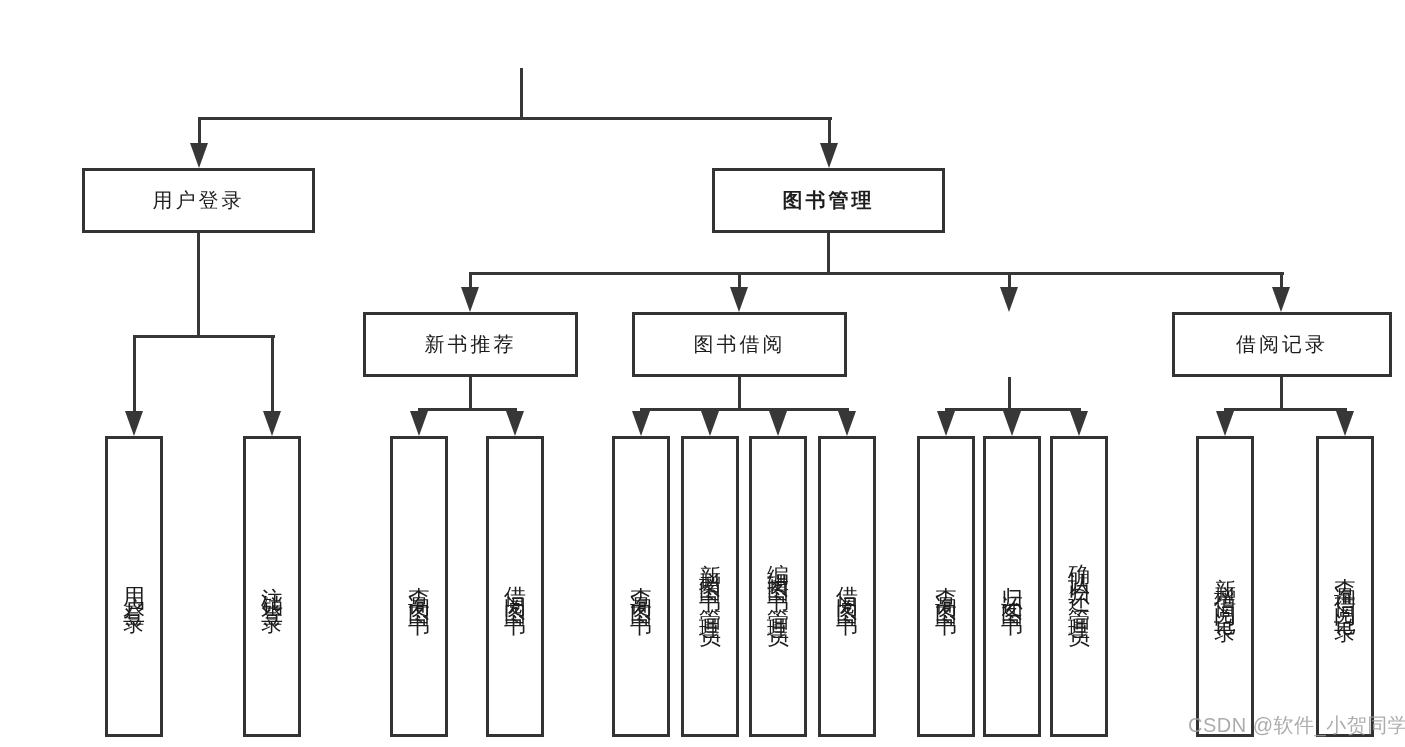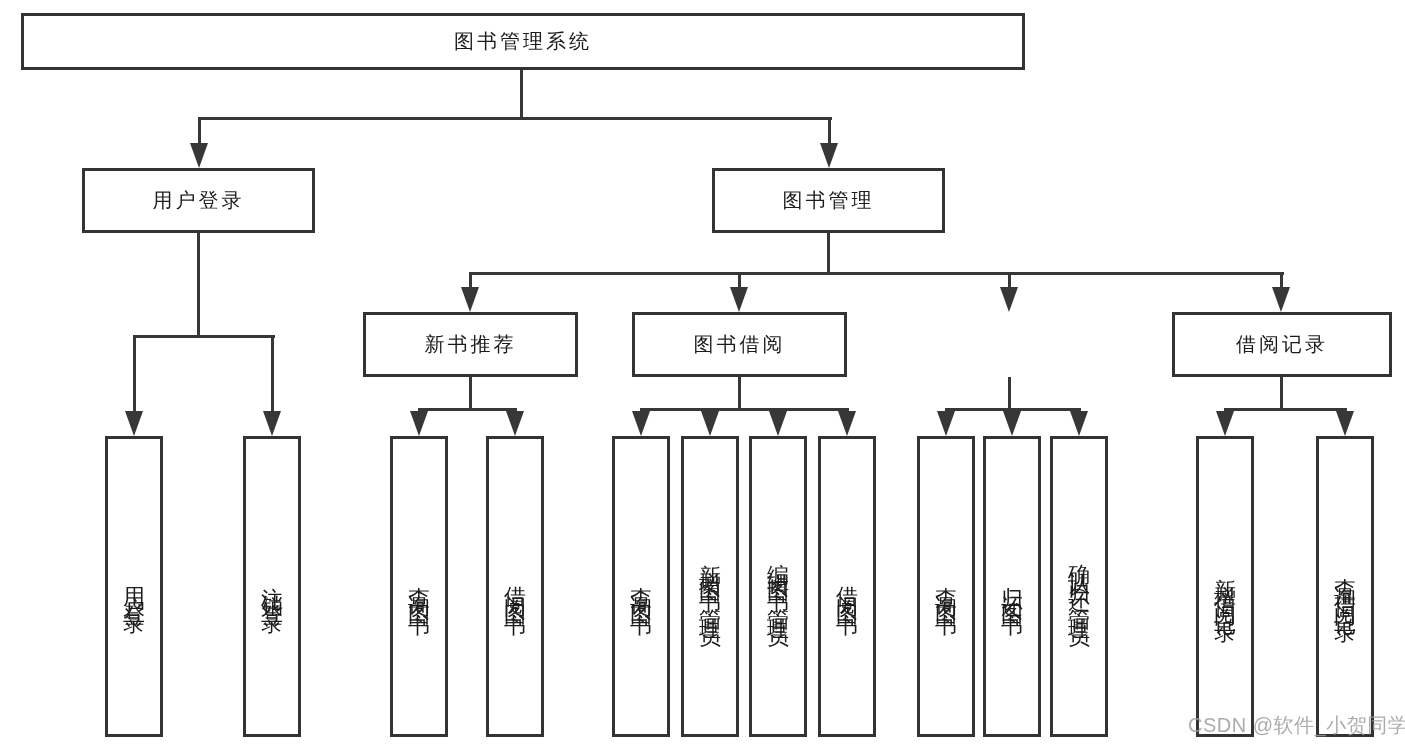--- a/index.html
+++ b/index.html
@@ -124,28 +124,25 @@
     <div class="ah" style="left:1070px;top:411px;"></div>
   </div>
 
   <div>
     <div class="vline" style="left:1280px;top:377px;height:34px;"></div>
     <div class="hline" style="left:1224px;top:408px;width:123px;"></div>
     <div class="ah" style="left:1216px;top:411px;"></div>
     <div class="ah" style="left:1336px;top:411px;"></div>
   </div>
 
-  <div class="box" style="left:21px;top:13px;width:1004px;height:57px;">
-    <span class="hlabel">图书管理系统</span>
-  </div>
 
   <div class="box" style="left:82px;top:168px;width:233px;height:65px;">
     <span class="hlabel">用户登录</span>
   </div>
-  <div class="box" style="left:712px;top:168px;width:233px;height:65px;">
+  <div class="box" style="left:712px;top:168px;width:233px;height:65px;font-weight:bold;">
     <span class="hlabel">图书管理</span>
   </div>
 
   <div class="box" style="left:363px;top:312px;width:215px;height:65px;">
     <span class="hlabel">新书推荐</span>
   </div>
   <div class="box" style="left:632px;top:312px;width:215px;height:65px;">
     <span class="hlabel">图书借阅</span>
   </div>
   <div class="box" style="left:1172px;top:312px;width:220px;height:65px;">

